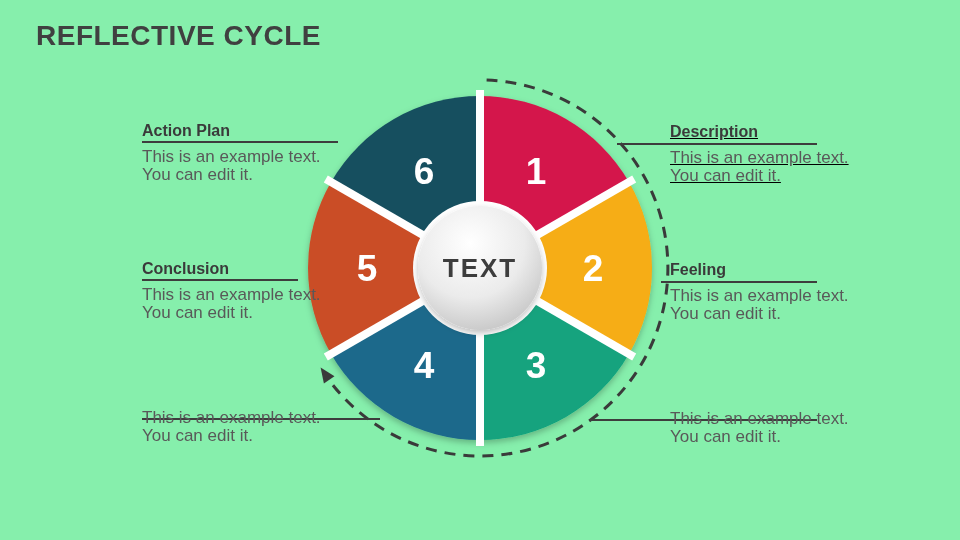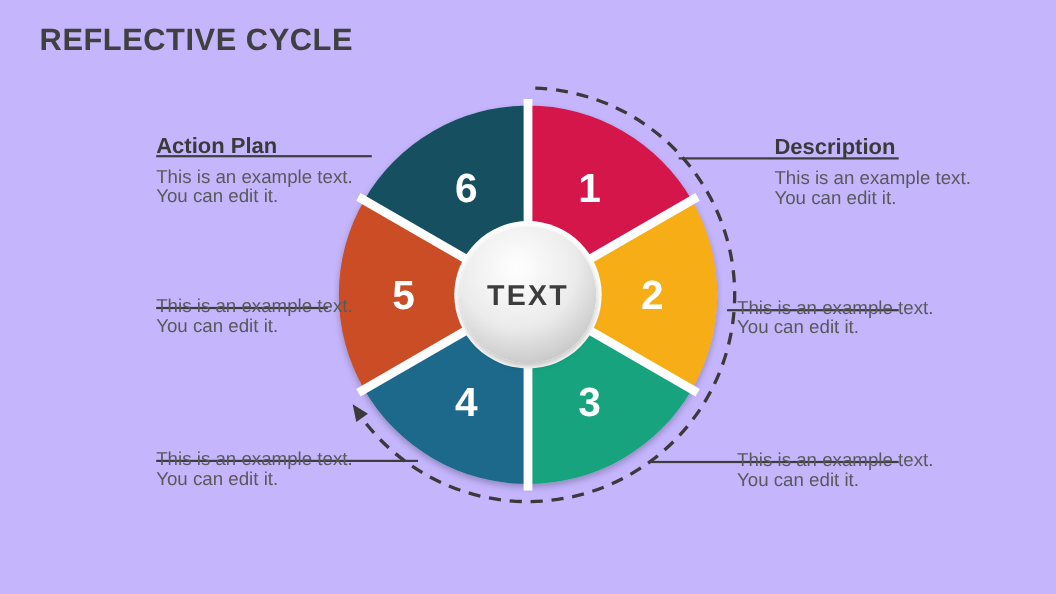--- a/index.html
+++ b/index.html
@@ -1,43 +1,43 @@
 <!DOCTYPE html>
 <html><head>
 <meta charset="utf-8">
 <style>
   html,body{margin:0;padding:0;background:#fff;}
   #slide{
-    position:relative;width:960px;height:540px;background:#c4b5fd;
+    position:relative;width:960px;height:540px;background:#86efac;
     font-family:"Liberation Sans", sans-serif;overflow:hidden;
   }
   .title{
     position:absolute;left:36px;top:20px;
     font-size:28px;font-weight:bold;color:#404040;letter-spacing:.5px;
   }
   .diagram-svg{position:absolute;left:260px;top:48px;}
   .seg-num{
     font-family:"Liberation Sans", sans-serif;
     font-size:37px;font-weight:bold;fill:#ffffff;
   }
   .center-text{
     font-family:"Liberation Sans", sans-serif;
     font-size:26px;font-weight:bold;fill:#3d3d3d;letter-spacing:2px;
   }
   .lbl{position:absolute;width:200px;}
   .lbl h3{
-    margin:0;font-size:20px;font-weight:bold;color:#3a3a3a;line-height:1;
+    margin:0;font-size:16px;font-weight:bold;color:#3a3a3a;line-height:1;
   }
   .lbl .body{
     margin-top:9px;font-size:17px;color:#595959;line-height:18px;
   }
   .cline{position:absolute;height:2px;background:#3d3d3d;}
   
   .lbl-action-plan {left:142px;top:123px;}
-  .lbl-description {left:704px;top:124px;}
+  .lbl-description {left:670px;top:124px;text-decoration:underline;}
   .lbl-conclusion  {left:142px;top:261px;}
   .lbl-feeling     {left:670px;top:262px;}
   .lbl-analysis    {left:142px;top:400px;}
   .lbl-evaluation  {left:670px;top:401px;}
   
   .cl-action-plan {left:142px;top:141px;width:196px;}
   .cl-description {left:617px;top:143px;width:200px;}
   .cl-conclusion  {left:142px;top:279px;width:156px;}
   .cl-feeling     {left:661px;top:281px;width:156px;}
   .cl-analysis    {left:142px;top:418px;width:238px;}
@@ -118,27 +118,29 @@
 
   <div class="lbl lbl-description">
     <h3>Description</h3>
     <div class="body">
       <span>This is an example text.</span><br>
       <span>You can edit it.</span>
     </div>
   </div>
 
   <div class="lbl lbl-conclusion">
+    <h3>Conclusion</h3>
     <div class="body">
       <span>This is an example text.</span><br>
       <span>You can edit it.</span>
     </div>
   </div>
 
   <div class="lbl lbl-feeling">
+    <h3>Feeling</h3>
     <div class="body">
       <span>This is an example text.</span><br>
       <span>You can edit it.</span>
     </div>
   </div>
 
   <div class="lbl lbl-analysis">
     <div class="body">
       <span>This is an example text.</span><br>
       <span>You can edit it.</span>

